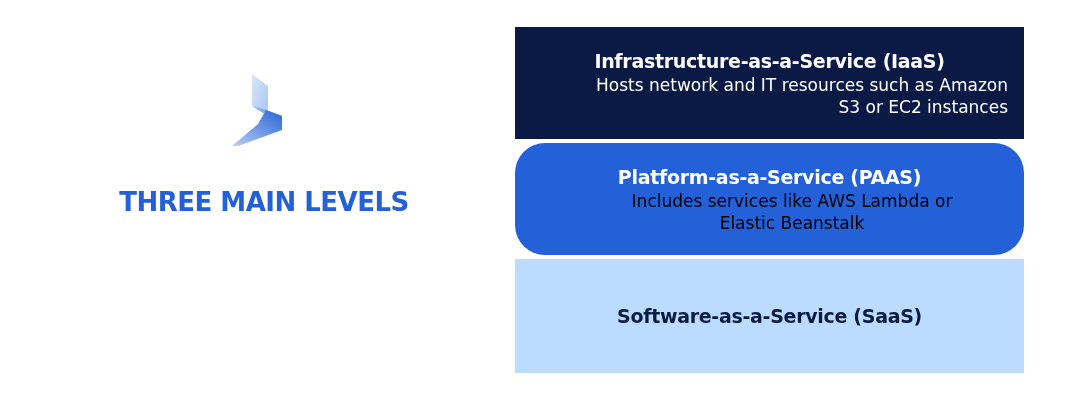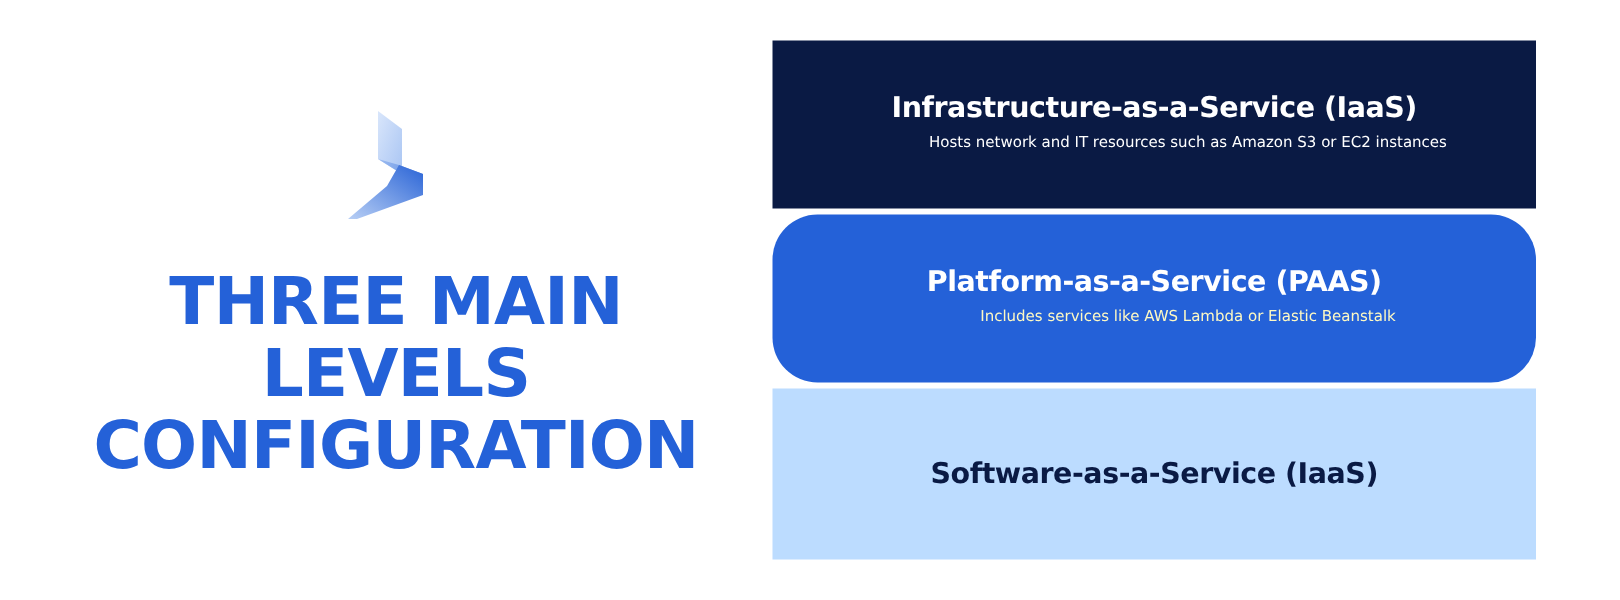--- a/index.html
+++ b/index.html
@@ -8,44 +8,44 @@
       position: relative; overflow: hidden;
       font-family: "DejaVu Sans", sans-serif;
     }
     .logo {
       position: absolute; left: 228px; top: 74px; width: 60px; height: 76px;
     }
     .title {
       position: absolute; left: 40px; top: 178px; width: 448px;
       text-align: center; color: #2461d8;
       font-family: "DejaVu Sans", sans-serif; font-weight: bold;
-      font-size: 44px; line-height: 48px; letter-spacing: -0.5px;
+      font-size: 26px; line-height: 48px; letter-spacing: -0.5px;
     }
     .title span { display: block; }
     .stack {
       position: absolute; left: 515px; top: 27px; width: 509px;
     }
     .box {
       width: 509px; box-sizing: border-box;
       display: flex; flex-direction: column; justify-content: center; align-items: center;
       text-align: center; padding: 0 16px;
     }
     .box + .box { margin-top: 4px; }
     .box .h {
       font-family: "DejaVu Sans", sans-serif; font-weight: bold;
       font-size: 19px; line-height: 26px; letter-spacing: -0.3px;
     }
     .box .d {
-      font-family: "DejaVu Sans", sans-serif; font-size: 10px; line-height: 22px;
+      font-family: "DejaVu Sans", sans-serif; font-size: 17px; line-height: 22px;
       max-width: 460px;
       margin-left: 45px;
     }
     .b1 { height: 112px; background: #0a1a44; color: #ffffff; text-align: right; }
     .b2 { height: 112px; background: #2461d8; color: #ffffff; border-radius: 30px; }
-    .b2 .d { color: #fef9c3; max-width: 380px; }
+    .b2 .d { color: #000000; max-width: 380px; }
     .b3 { height: 114px; background: #bcdcff; color: #0a1a44; }
   </style>
 </head>
 <body>
 
 <div class="logo">
   <svg width="60" height="76" viewBox="0 0 60 76">
     <defs>
       <linearGradient id="g1" x1="0" y1="0" x2="1" y2="1">
         <stop offset="0" stop-color="#d9e6fb"></stop>
@@ -61,28 +61,27 @@
       </linearGradient>
     </defs>
     <polygon points="24,0 40,12 40,42 24,32" fill="url(#g1)"></polygon>
     <polygon points="24,32 40,42 54,42 38,36" fill="url(#g3)"></polygon>
     <polygon points="38,36 54,42 54,56 10,72 4,72 30,50" fill="url(#g2)"></polygon>
   </svg>
 </div>
 
 <div class="title">
   <span>THREE MAIN LEVELS</span>
-  <span>CONFIGURATION</span>
 </div>
 
 <div class="stack">
   <div class="box b1">
     <div class="h">Infrastructure-as-a-Service (IaaS)</div>
     <div class="d">Hosts network and IT resources such as Amazon S3 or EC2 instances</div>
   </div>
   <div class="box b2">
     <div class="h">Platform-as-a-Service (PAAS)</div>
     <div class="d">Includes services like AWS Lambda or Elastic Beanstalk</div>
   </div>
   <div class="box b3">
-    <div class="h">Software-as-a-Service (IaaS)</div>
+    <div class="h">Software-as-a-Service (SaaS)</div>
   </div>
 </div>
 
 </body></html>

